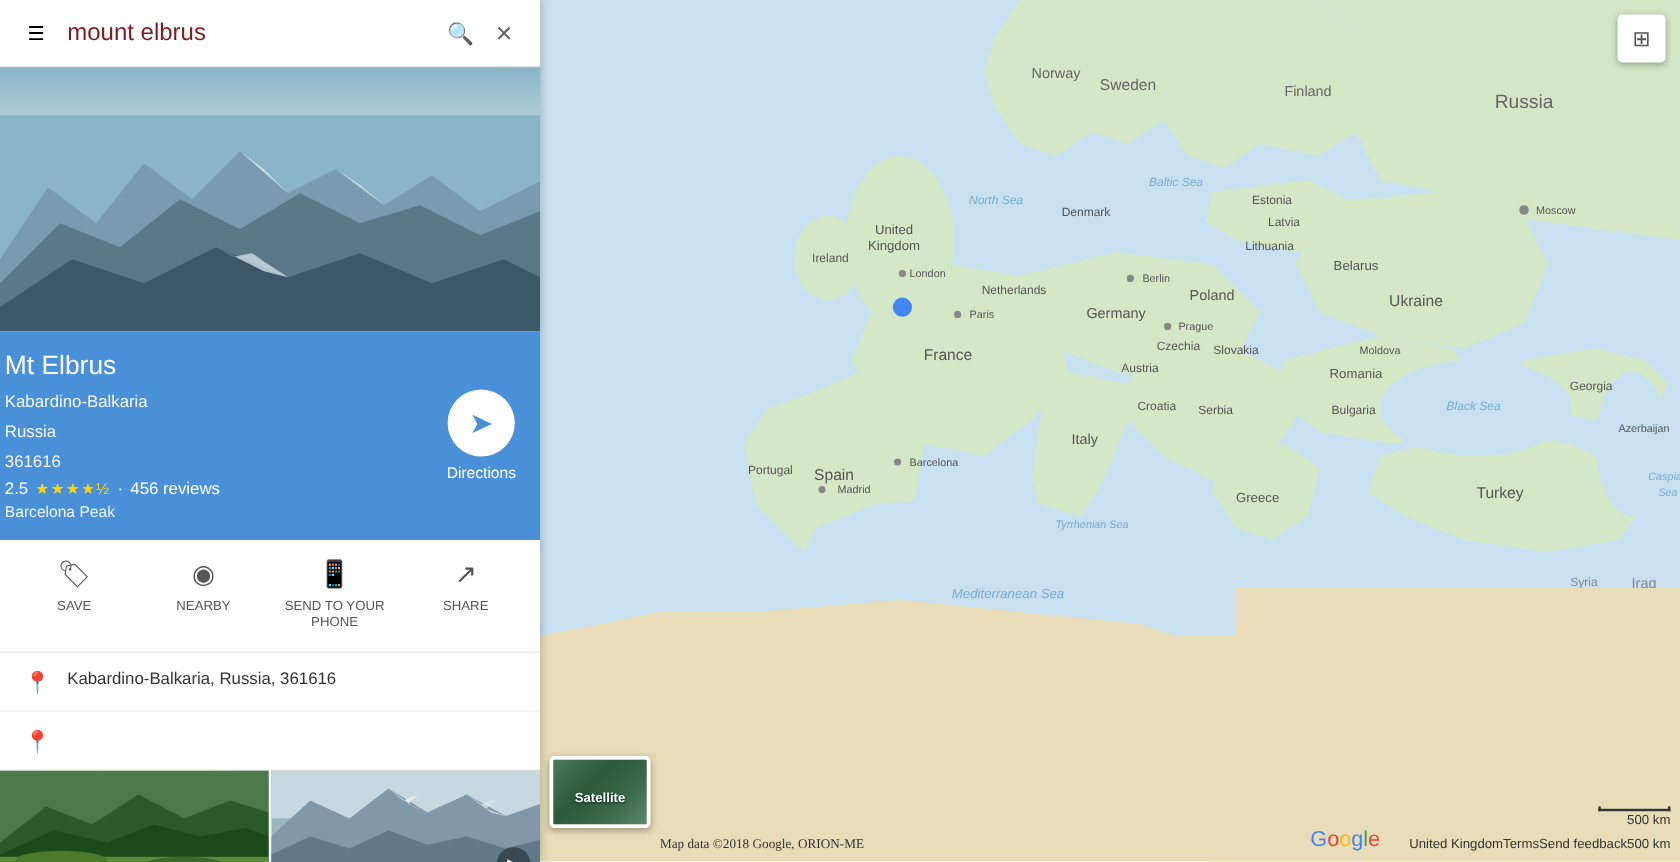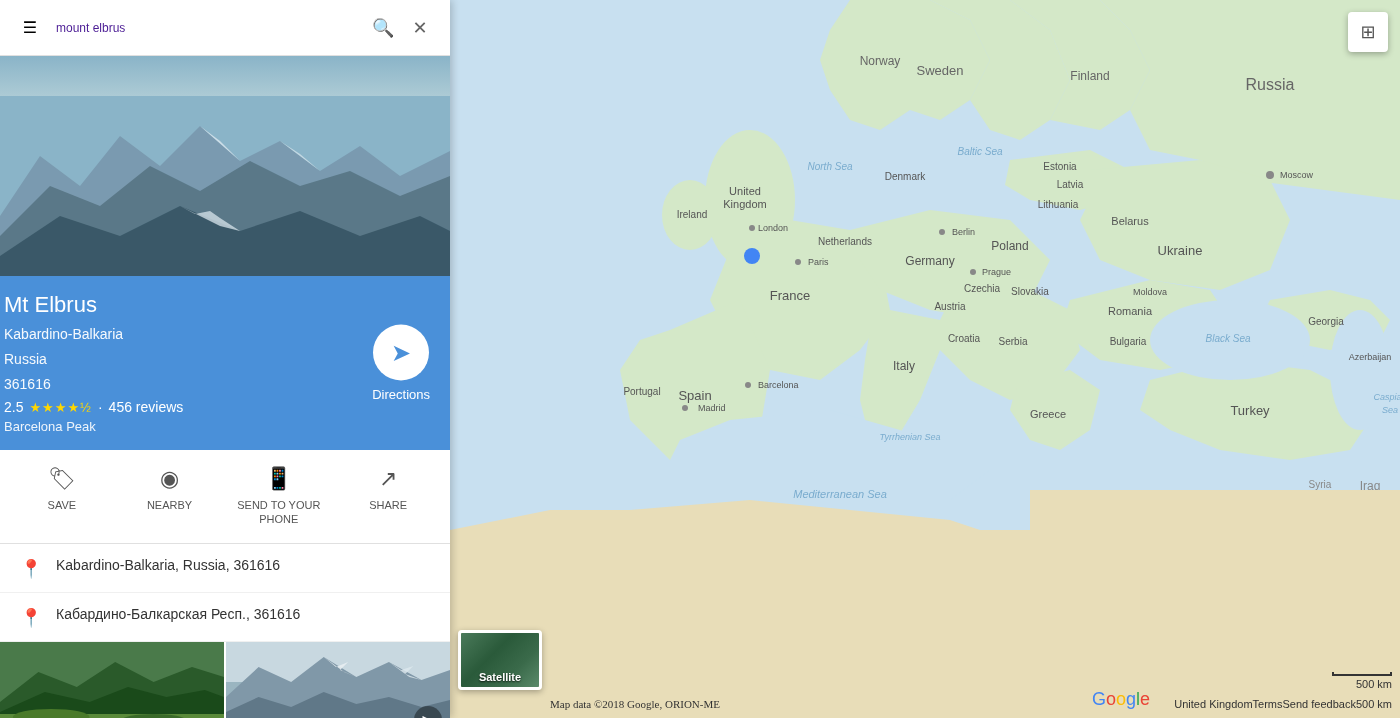--- a/index.html
+++ b/index.html
@@ -38,22 +38,22 @@
     }
     .search-input-container {
       flex: 1;
       display: flex;
       align-items: center;
     }
     .search-input {
       flex: 1;
       border: none;
       outline: none;
-      font-size: 12px;
-      color: #4c1d95;
+      font-size: 20px;
+      color: #7f1d1d;
       background: transparent;
     }
     .search-icon-btn, .clear-icon-btn {
       width: 36px; height: 36px;
       display: flex; align-items: center; justify-content: center;
       cursor: pointer; border: none; background: transparent;
       color: #666;
       font-size: 18px;
     }
 
@@ -271,21 +271,21 @@
       overflow: hidden;
       cursor: pointer;
       box-shadow: 0 2px 6px rgba(0,0,0,0.3);
     }
     .satellite-inner {
       width: 100%; height: 100%;
       background: linear-gradient(135deg, #4a7a5a 0%, #2a5a3a 40%, #3a6a4a 70%, #5a8a6a 100%);
       display: flex;
       align-items: flex-end;
       justify-content: center;
-      padding-bottom: 4px;
+      padding-bottom: 16px;
     }
     .satellite-label {
       font-size: 11px;
       font-weight: 600;
       color: #fff;
       text-shadow: 0 1px 2px rgba(0,0,0,0.8);
     }
 
     
     .google-logo {
@@ -424,21 +424,20 @@
     </button>
   </div>
 
   <div class="details-section">
     <div class="detail-row">
       <span class="detail-icon">📍</span>
       <span class="detail-text">Kabardino-Balkaria, Russia, 361616</span>
     </div>
     <div class="detail-row">
       <span class="detail-icon">📍</span>
-      <span class="detail-text">Кабардино-Балкарская Респ., 361616</span>
     </div>
   </div>
 
   <div class="photos-strip">
     <div class="photo-thumb photo-thumb-1">
       <svg width="100%" height="100%" viewBox="0 0 175 100" preserveAspectRatio="none" xmlns="http://www.w3.org/2000/svg">
         <rect width="175" height="100" fill="#4a7a4a"></rect>
         <polygon points="0,60 30,30 60,45 90,20 120,40 150,25 175,35 175,100 0,100" fill="#2a5a2a"></polygon>
         <polygon points="0,70 35,50 70,60 100,45 130,55 160,48 175,55 175,100 0,100" fill="#1a4a1a"></polygon>
 

